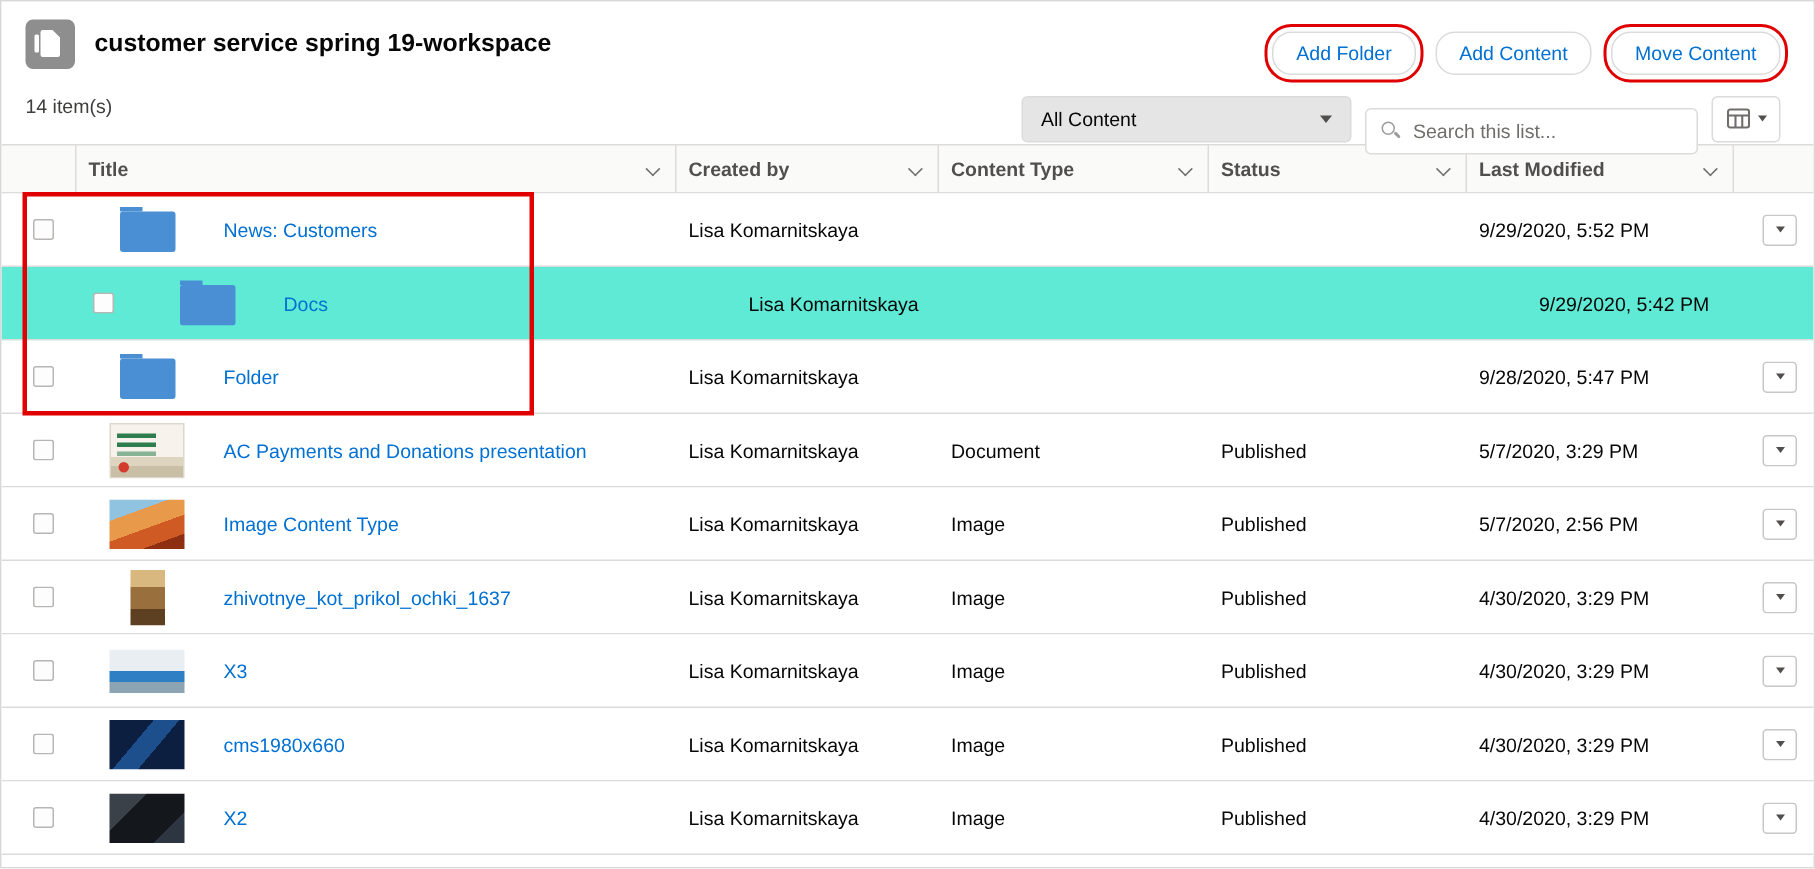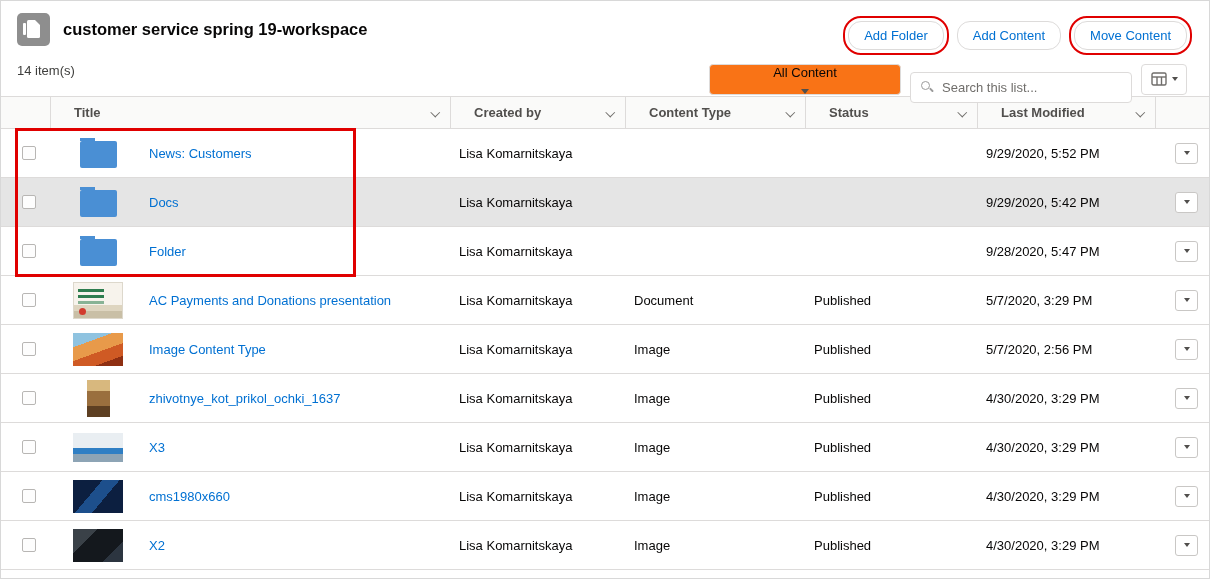--- a/index.html
+++ b/index.html
@@ -14,39 +14,39 @@
   .ws-page::after { content: ""; position: absolute; top: 0; right: 0; width: 0; height: 0; border-top: 5px solid #8e8e8e; border-left: 5px solid transparent; }
   .ws-page::before { content: ""; position: absolute; left: -4px; top: 3px; width: 3px; height: 12px; background: #fff; border-radius: 1px; }
   h1.page-title { margin: 0; font-size: 16.5px; font-weight: 700; color: #080707; }
   .item-count { position: absolute; left: 16px; top: 62px; font-size: 13px; color: #3e3e3c; }
 
   .header-buttons { position: absolute; right: 22px; top: 20px; display: flex; gap: 13px; }
   .sl-btn { height: 29px; padding: 0 15px; background: #fff; border: 1px solid #dddbda; border-radius: 13px; color: var(--link, #0070d2); font-size: 13px; font-family: inherit; cursor: pointer; white-space: nowrap; }
   .annotated { outline: 2px solid var(--ann, #e00000); outline-offset: 3px; }
 
   .controls { position: absolute; right: 22px; top: 54px; display: flex; gap: 9px; align-items: center; }
-  .select { width: 192px; height: 31px; border: 1px solid #dddbda; border-radius: 4px; background: #f97316; display: flex; align-items: center; justify-content: space-between; padding: 0 12px; font-size: 13px; color: #080707; cursor: pointer; flex-direction: column; }
+  .select { width: 220px; height: 31px; border: 1px solid #dddbda; border-radius: 4px; background: #e5e5e5; display: flex; align-items: center; justify-content: space-between; padding: 0 12px; font-size: 13px; color: #080707; cursor: pointer; }
   .caret { width: 0; height: 0; border-left: 4.5px solid transparent; border-right: 4.5px solid transparent; border-top: 5.5px solid #514f4d; display: inline-block; }
   .caret-sm { border-left-width: 3.5px; border-right-width: 3.5px; border-top-width: 4.5px; }
   .search { position: relative; width: 222px; height: 31px; margin-top: 17px; }
   .search input { width: 100%; height: 100%; border: 1px solid #dddbda; border-radius: 4px; padding: 0 10px 0 31px; font-size: 13px; color: #080707; font-family: inherit; outline: none; }
   .search input::placeholder { color: #706e6b; }
   .search-icon { position: absolute; left: 11px; top: 9px; width: 9px; height: 9px; border: 1.8px solid #9b9b9b; border-radius: 50%; }
   .search-icon::after { content: ""; position: absolute; left: 7px; top: 7px; width: 5px; height: 1.8px; background: #9b9b9b; transform: rotate(45deg); border-radius: 1px; }
   .grid-btn { width: 46px; height: 31px; background: #fff; border: 1px solid #dddbda; border-radius: 4px; display: flex; align-items: center; justify-content: center; gap: 5px; cursor: pointer; padding: 0; }
 
   
   .thead { display: grid; grid-template-columns: 50px 400px 175px 180px 172px 178px 55px; height: 33px; background: #fafaf9; border-top: 1px solid #dddbda; border-bottom: 1px solid #dddbda; }
-  .th { display: flex; align-items: center; justify-content: space-between; padding: 0 10px 0 8px; border-right: 1px solid #dddbda; font-size: 13px; font-weight: 700; color: #514f4d; white-space: nowrap; overflow: hidden; margin-left: 15px; }
+  .th { display: flex; align-items: center; justify-content: space-between; padding: 0 10px 0 8px; border-right: 1px solid #dddbda; font-size: 13px; font-weight: 700; color: #514f4d; white-space: nowrap; overflow: hidden; }
   .th.th-last { border-right: none; }
   .chev { width: 10px; height: 10px; position: relative; flex: 0 0 auto; cursor: pointer; }
   .chev::before { content: ""; position: absolute; top: 1px; left: 2px; width: 5.5px; height: 5.5px; border-right: 1.6px solid #706e6b; border-bottom: 1.6px solid #706e6b; transform: rotate(45deg); }
 
   .row { display: grid; grid-template-columns: 50px 400px 175px 180px 172px 178px 55px; height: 49px; align-items: center; border-bottom: 1px solid #dddbda; background: #fff; }
-  .row.shaded { background: #e5e5e5; }
+  .row.shaded { background: #5eead4; padding-left: 40px; }
   .cell { font-size: 13px; color: #080707; padding-left: 8px; white-space: nowrap; overflow: hidden; }
   .cell-checkbox { padding-left: 21px; line-height: 0; }
   .checkbox { width: 14px; height: 14px; border: 1px solid #b8b6b4; border-radius: 2px; background: #fdfdfd; display: inline-block; cursor: pointer; }
   .cell-title { display: flex; align-items: center; padding-left: 22px; gap: 26px; }
   .thumb-box { width: 50px; display: flex; align-items: center; justify-content: center; flex: 0 0 auto; }
   a.title-link { color: var(--link, #0070d2); text-decoration: none; font-size: 13px; }
   .cell-actions { display: flex; justify-content: flex-end; padding-right: 13px; }
   .row-action-btn { width: 23px; height: 21px; background: #fff; border: 1px solid #c9c7c5; border-radius: 3px; display: flex; align-items: center; justify-content: center; padding: 0; cursor: pointer; }
 
   

